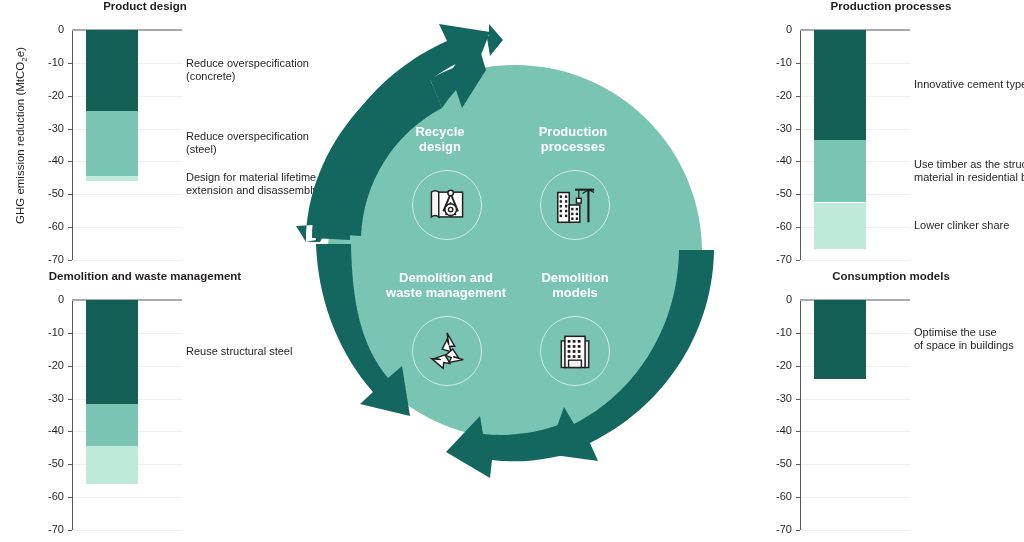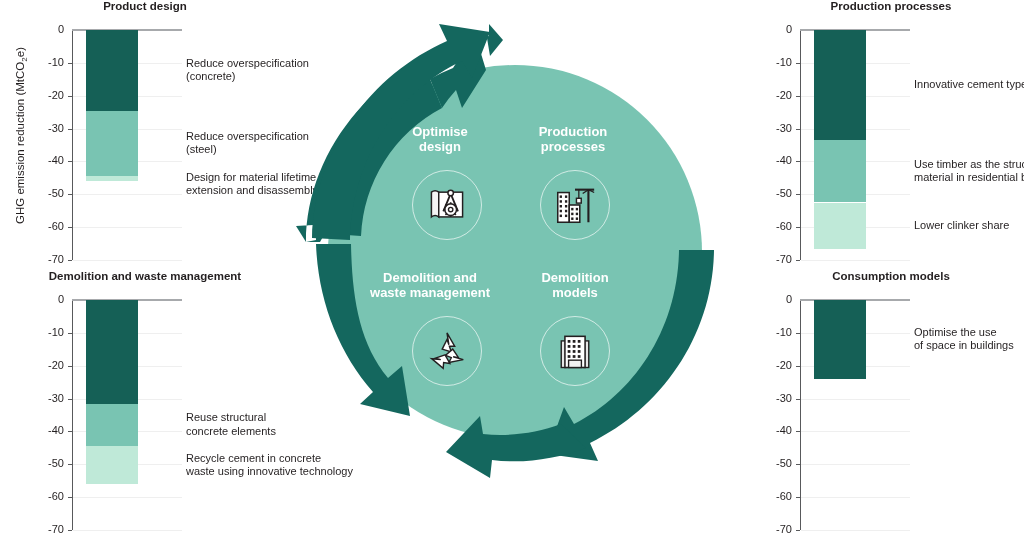--- a/index.html
+++ b/index.html
@@ -124,24 +124,21 @@
       <div class="tick-mark" style="top: 197.143px;"></div>
       <div class="tick-label" style="top: 190.143px; left: -46px; width: 38px;">-60</div>
       <div class="gridline" style="top: 230px; width: 109px;"></div>
       <div class="tick-mark" style="top: 230px;"></div>
       <div class="tick-label" style="top: 223px; left: -46px; width: 38px;">-70</div>
       <div class="bar" style="left: 14px; width: 52px; top: 0px; height: 184px;">
         <div class="seg" style="top: 0px; height: 103.5px; background: rgb(21, 96, 86);"></div>
         <div class="seg" style="top: 103.5px; height: 42.7143px; background: rgb(121, 196, 178);"></div>
         <div class="seg" style="top: 146.214px; height: 37.7857px; background: rgb(191, 233, 216);"></div>
       </div>
-      <div class="annot" style="left: 114px; top: 111.257px; width: 210px;">Reuse structural
-concrete elements</div>
-      <div class="annot" style="left: 114px; top: 151.507px; width: 210px;">Recycle cement in concrete
-waste using innovative technology</div>
+      <div class="annot" style="left: 114px; top: 44.95px; width: 210px;">Reuse structural steel</div>
     </div>
   </div>
 <div id="chart-production-processes" class="panel" style="left: 758px; top: 0px; width: 352px; height: 270px;">
     <div class="chart-title" style="position: absolute; left: 0px; top: 0px; width: 266px;">Production processes</div>
     <div class="plot" style="position: absolute; left: 42px; top: 30px; width: 110px; height: 230px;">
       <div class="axis-line" style="height: 230px;"></div>
       <div class="zero-line" style="top: -1px; width: 110px;"></div>
       <div class="tick-label" style="top: -7px; left: -46px; width: 38px;">0</div>
       <div class="gridline" style="top: 32.8571px; width: 109px;"></div>
       <div class="tick-mark" style="top: 32.8571px;"></div>
@@ -270,21 +267,21 @@
     <path fill="#14675e" d="M26,232
          C28,288 48,340 83,380
          L70,392
          L120,404
          L112,354
          L98,366
          C69,331 62,285 61,232 Z"></path>
   </svg>
 
   <div id="wheel-content">
-      <div class="quad-title" style="left: 80px; top: 112px; width: 140px;">Optimise
+      <div class="quad-title" style="left: 80px; top: 112px; width: 140px;">Recycle
 design</div>
       <div class="icon-ring" style="left: 122px; top: 158px; width: 68px; height: 68px;">
         <svg width="44" height="44" viewBox="0 0 48 48">
           <path d="M7 10 q4 -3 8 0 v27 q-4 -3 -8 0 z" fill="#f4f4f4" stroke="#231f20" stroke-width="1.6"></path>
           <rect x="15" y="10" width="26" height="27" fill="#ffffff" stroke="#231f20" stroke-width="1.6"></rect>
           <circle cx="28" cy="11" r="3" fill="#ffffff" stroke="#231f20" stroke-width="1.6"></circle>
           <path d="M27 14 L20 31 M29 14 L36 31" stroke="#231f20" stroke-width="2" fill="none"></path>
           <path d="M22.5 25 h11" stroke="#231f20" stroke-width="1.5"></path>
           <g transform="translate(28,29)">
             <circle r="6.4" fill="#ffffff" stroke="#231f20" stroke-width="1.6"></circle>
@@ -326,21 +323,21 @@
             <rect x="20" y="37" width="2.4" height="2.6"></rect>
             <rect x="24.8" y="37" width="2.4" height="2.6"></rect>
           </g>
           <path d="M38 8 v34" stroke="#231f20" stroke-width="2.2"></path>
           <path d="M24 8 h20" stroke="#231f20" stroke-width="2.2"></path>
           <path d="M38 8 l-6 4 M38 8 l6 3" stroke="#231f20" stroke-width="1.3" fill="none"></path>
           <path d="M28 8 v9" stroke="#231f20" stroke-width="1.3"></path>
           <rect x="25.5" y="17" width="5" height="5" fill="#ffffff" stroke="#231f20" stroke-width="1.5"></rect>
         </svg>
       </div>
-      <div class="quad-title" style="left: 40px; top: 258px; width: 200px;">Demolition and
+      <div class="quad-title" style="left: 56px; top: 258px; width: 200px;">Demolition and
 waste management</div>
       <div class="icon-ring" style="left: 122px; top: 304px; width: 68px; height: 68px;">
         <svg width="46" height="46" viewBox="0 0 48 48">
           <g fill="#ffffff" stroke="#231f20" stroke-width="1.5">
             <path d="M24 5 L32 19 L26.5 19 L28.5 25 L19 22 L24 12 L26 17.5 Z"></path>
             <path d="M41 33 L26 36 L28.5 31 L22.5 28.5 L30 22 L36 31 L30.5 30 Z"></path>
             <path d="M8 32 L20 42 L20.5 36 L27 37 L22 28 L12 31.5 L17.5 33 Z"></path>
           </g>
         </svg>
       </div>

